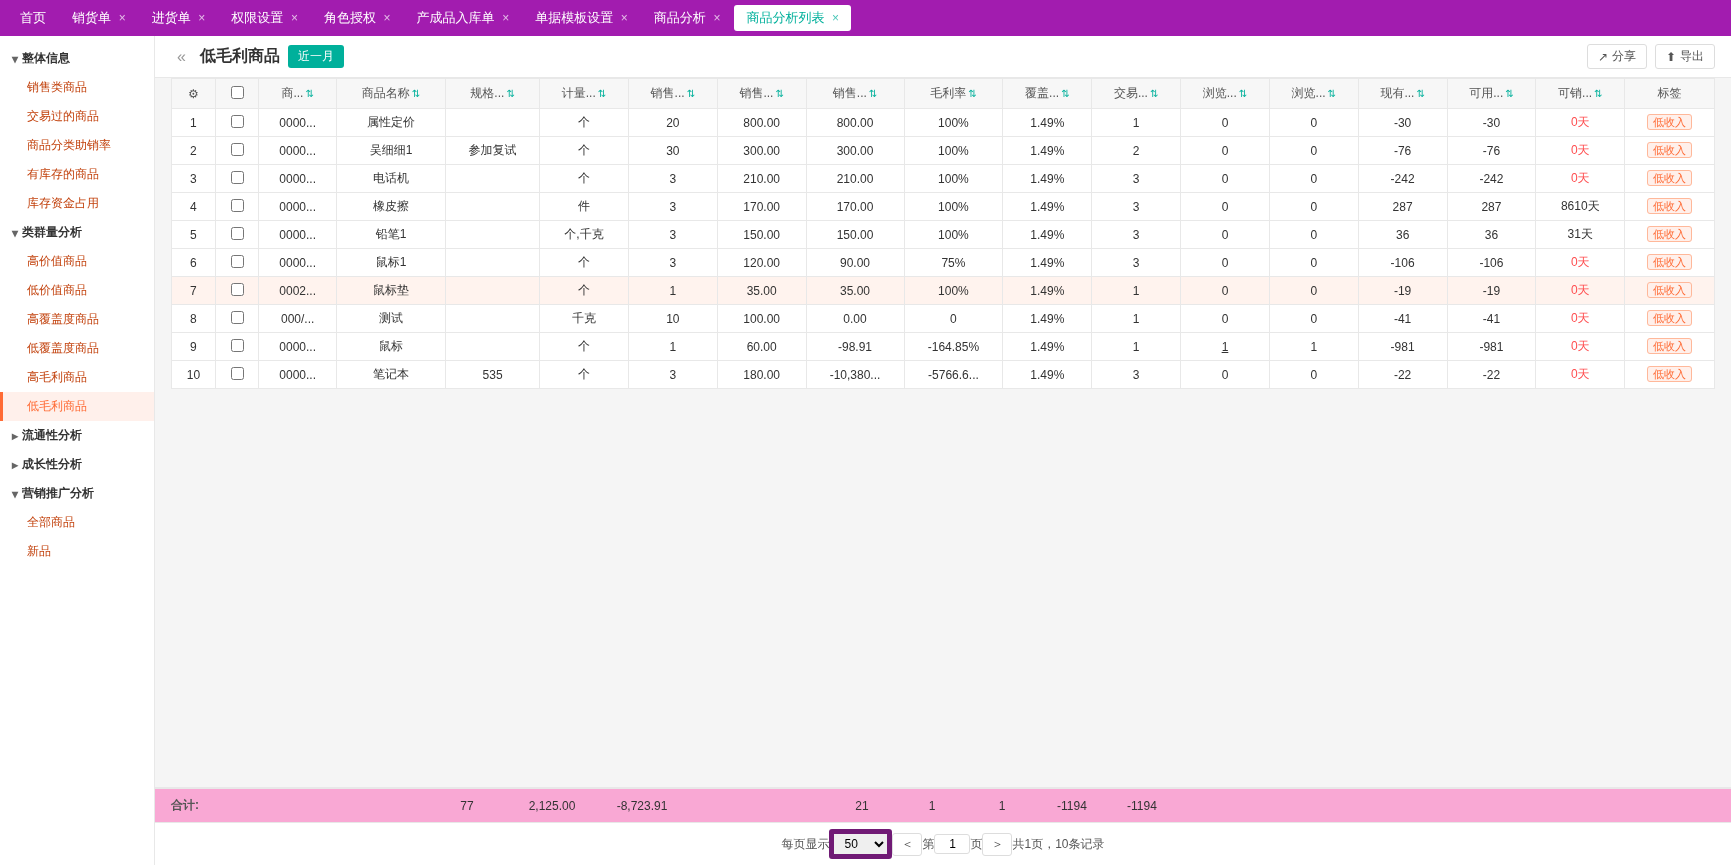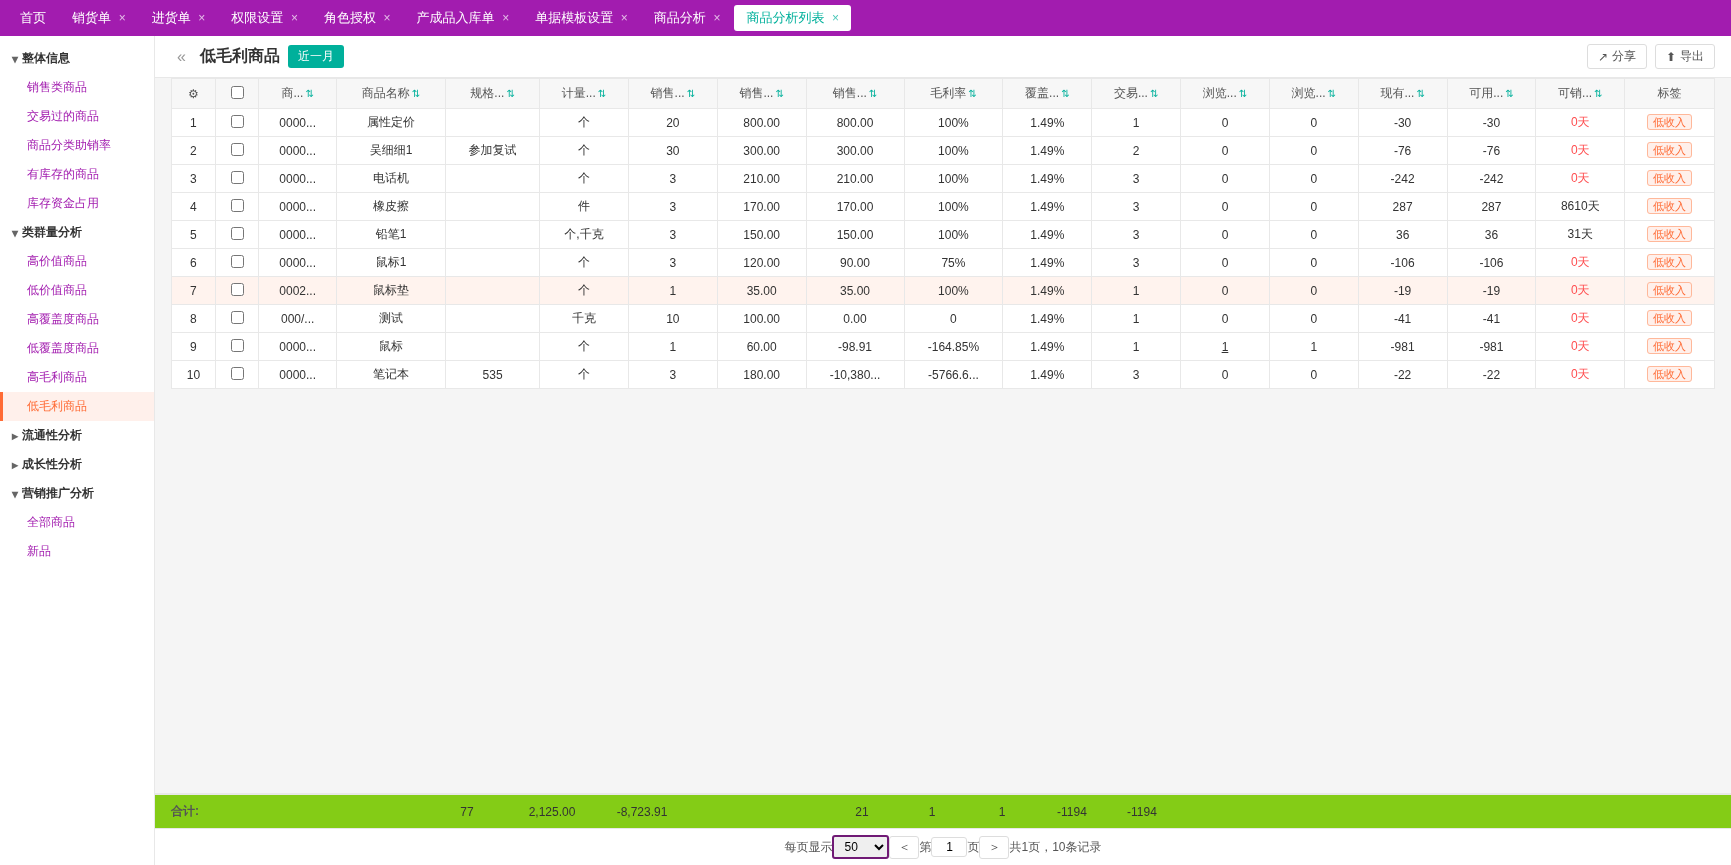--- a/index.html
+++ b/index.html
@@ -46,21 +46,21 @@
       padding: 6px 12px;
       cursor: pointer;
       color: #333;
       font-size: 12px;
       font-weight: bold;
     }
     .sidebar-section-header .arrow { margin-right: 4px; color: #666; }
     .sidebar-item {
       padding: 6px 12px 6px 24px;
       cursor: pointer;
-      color: #a21caf;
+      color: #c2410c;
       font-size: 12px;
       border-left: 3px solid transparent;
     }
     .sidebar-item.active { background: #fff0eb; color: #ff6b35; border-left: 3px solid #ff6b35; }
 
     
     .content-area {
       flex: 1;
       display: flex;
       flex-direction: column;
@@ -180,21 +180,21 @@
       background: #fff0eb;
       color: #ff6b35;
       border: 1px solid #ffb89a;
       border-radius: 3px;
       padding: 1px 5px;
       font-size: 11px;
     }
 
     
     .footer-total {
-      background: #84cc16;
+      background: #f9a8d4;
       border-top: 2px solid #e8e8e8;
       padding: 8px 16px;
       display: flex;
       align-items: center;
     }
     .total-label { color: #555; font-weight: bold; margin-right: 16px; min-width: 40px; }
     .total-cells {
       display: flex;
       gap: 0;
       flex: 1;
@@ -210,21 +210,21 @@
       background: #fff;
       border-top: 1px solid #e8e8e8;
       padding: 6px 16px;
       display: flex;
       align-items: center;
       justify-content: center;
       gap: 0;
     }
     .page-size-label { color: #555; }
     .page-size-select {
-      border: 2px solid #701a75;
+      border: 5px solid #701a75;
       border-radius: 3px;
       padding: 2px 6px;
       font-size: 12px;
     }
     .page-nav-btn {
       border: 1px solid #ddd;
       background: #fff;
       border-radius: 3px;
       padding: 2px 8px;
       cursor: pointer;

